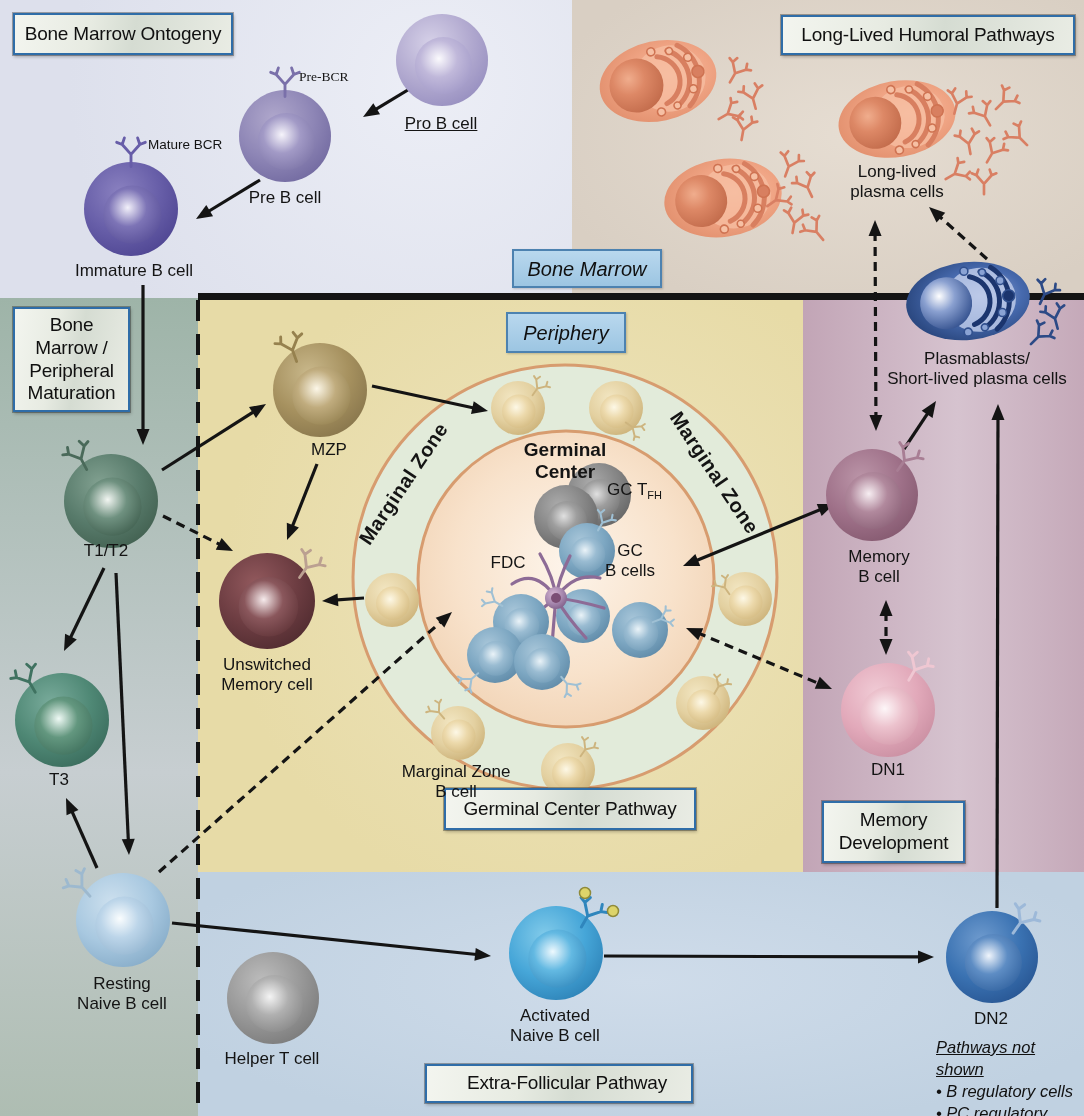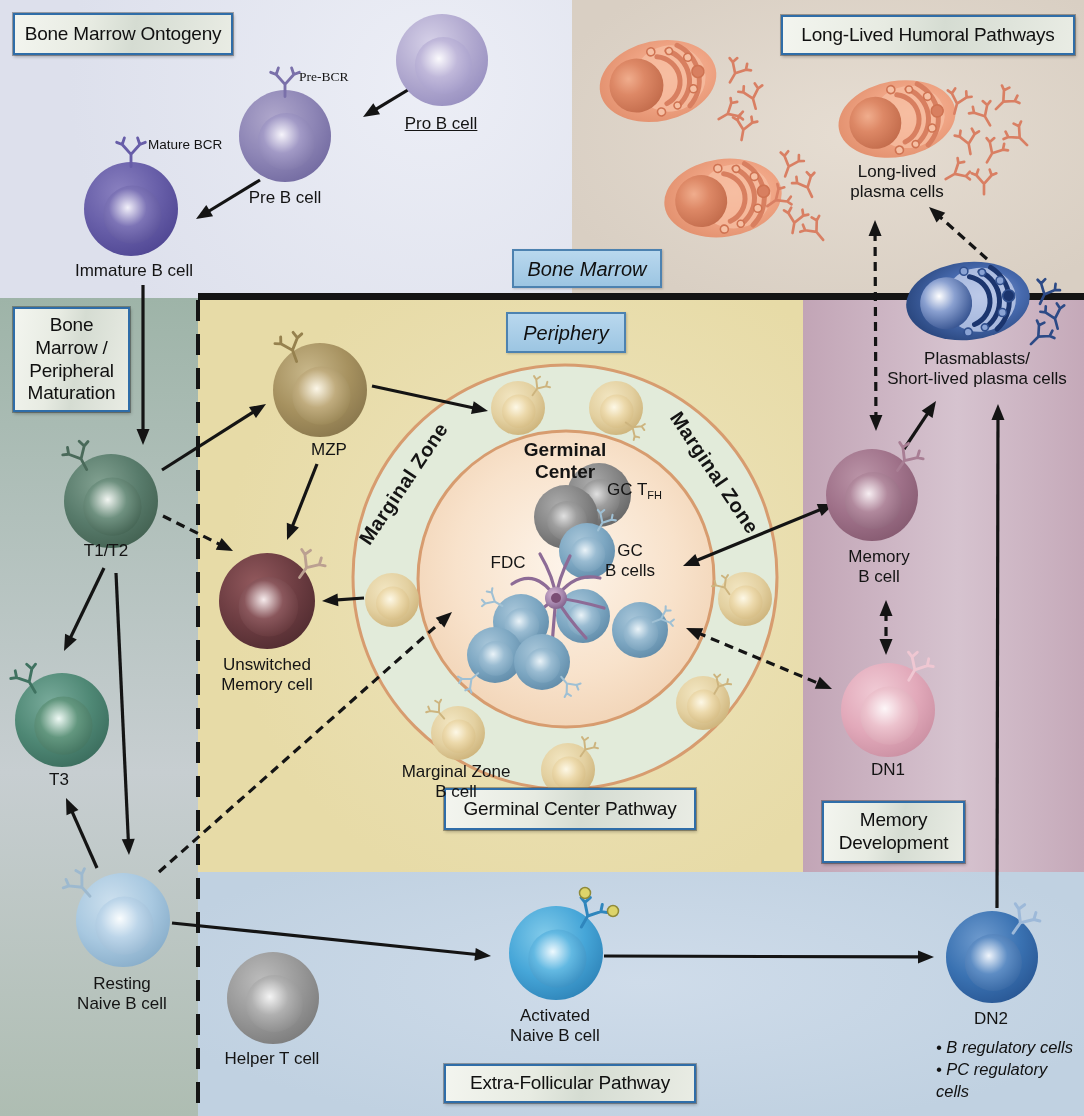--- a/index.html
+++ b/index.html
@@ -576,21 +576,21 @@
         <div class="ln">Peripheral</div>
         <div class="ln">Maturation</div>
       </div>
       <div class="box gray" style="left: 444px; top: 788px; width: 248px; height: 38px;">
         <div class="ln">Germinal Center Pathway</div>
       </div>
       <div class="box gray" style="left: 822px; top: 801px; width: 139px; height: 58px;">
         <div class="ln">Memory</div>
         <div class="ln">Development</div>
       </div>
-      <div class="box gray" style="left: 444px; top: 1064px; width: 248px; height: 35px;">
+      <div class="box gray" style="left: 425px; top: 1064px; width: 248px; height: 35px; padding-left: 16px;">
         <div class="ln">Extra-Follicular Pathway</div>
       </div>
       <div class="box blue" style="left: 512px; top: 249px; width: 146px; height: 35px;">
         <div class="ln">Bone Marrow</div>
       </div>
       <div class="box blue" style="left: 506px; top: 312px; width: 116px; height: 37px;">
         <div class="ln">Periphery</div>
       </div>
     </div>
   <div id="labels">
@@ -668,16 +668,17 @@
         <div>FDC</div>
       </div>
       <div class="lbl mz" style="left: 404px; top: 484px; transform: translate(-50%, -50%) rotate(-56deg);">
         <div>Marginal Zone</div>
       </div>
       <div class="lbl mz" style="left: 714px; top: 473px; transform: translate(-50%, -50%) rotate(56deg);">
         <div>Marginal Zone</div>
       </div>
     </div>
   <div id="pathways-note" style="left: 936px; top: 1036px;">
+    <div class="title">Pathways not shown</div>
   <div>• B regulatory cells</div>
       <div>• PC regulatory cells</div>
     </div>
 </div>
 
 </body></html>

